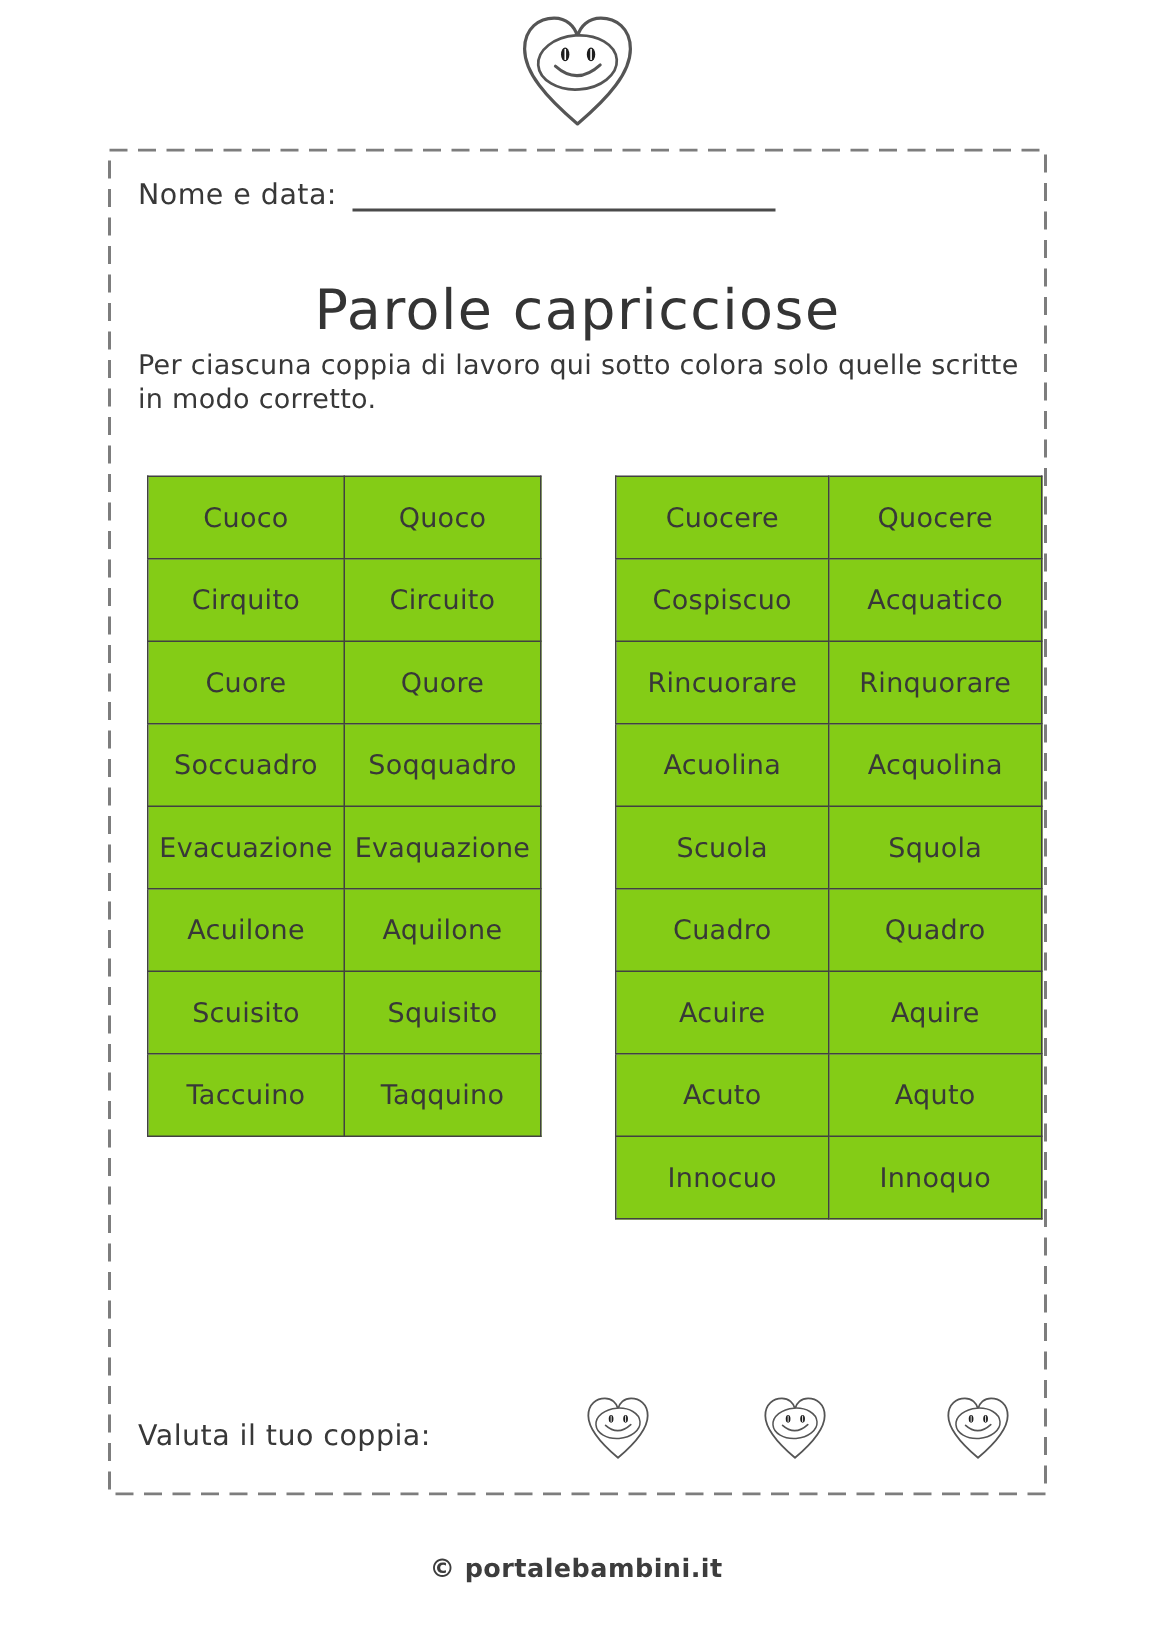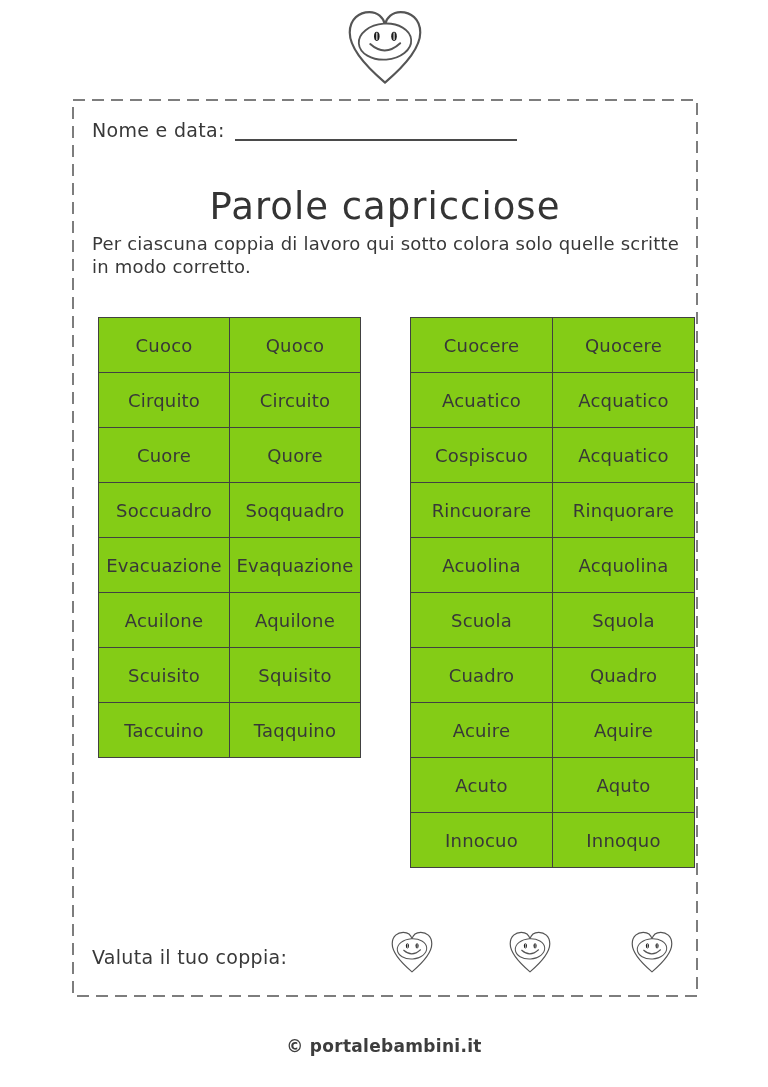--- a/index.html
+++ b/index.html
@@ -165,24 +165,20 @@
         </tbody>
     </table>
 
     <table class="word-table right">
       <tbody>
           <tr>
             <td>Cuocere</td>
             <td>Quocere</td>
           </tr>
           <tr>
-            <td>Acuatico</td>
-            <td>Acquatico</td>
-          </tr>
-          <tr>
             <td>Cospiscuo</td>
             <td>Acquatico</td>
           </tr>
           <tr>
             <td>Rincuorare</td>
             <td>Rinquorare</td>
           </tr>
           <tr>
             <td>Acuolina</td>
             <td>Acquolina</td>

